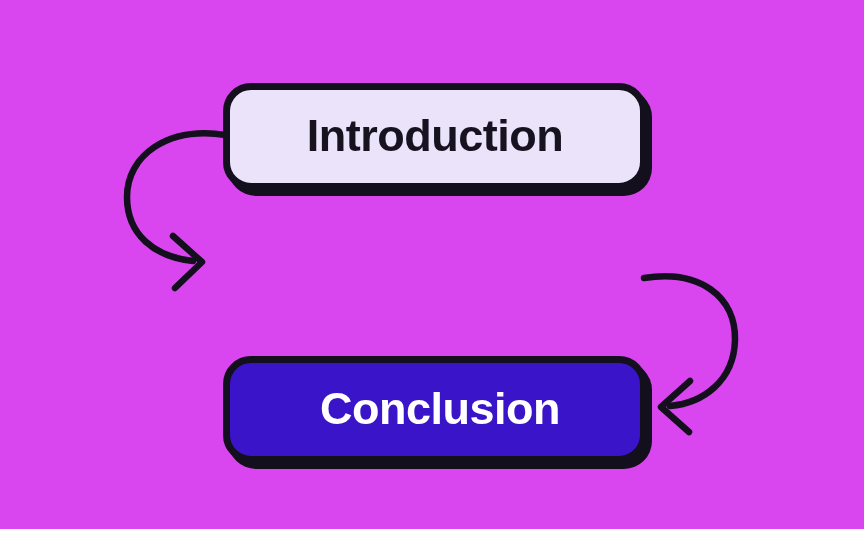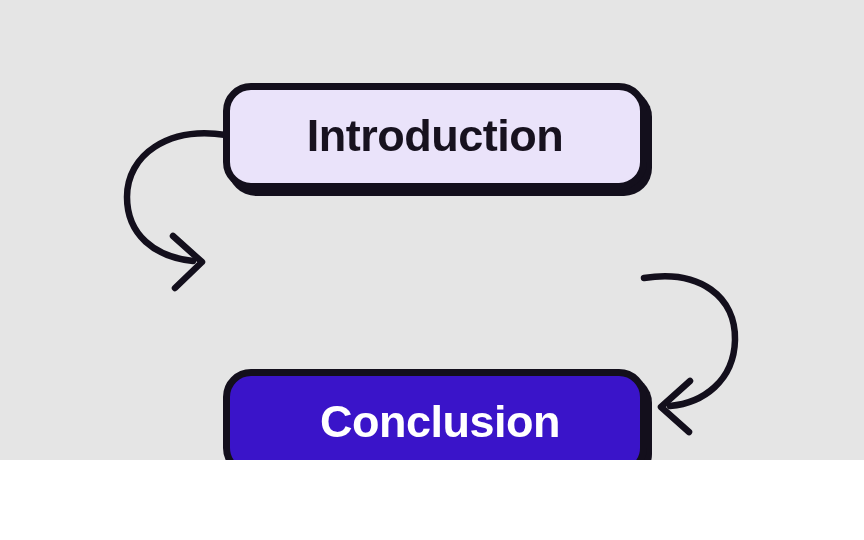--- a/index.html
+++ b/index.html
@@ -3,22 +3,22 @@
 <meta charset="utf-8">
 <style>
   html, body {
     margin: 0;
     padding: 0;
     background: #ffffff;
   }
   .canvas {
     position: relative;
     width: 864px;
-    height: 460px;
-    background: #e5e5e5;
+    height: 529px;
+    background: #d946ef;
     overflow: hidden;
     font-family: "Liberation Sans", sans-serif;
     text-decoration: underline;
   }
   .arrows-layer {
     position: absolute;
     left: 0;
     top: 0;
     width: 864px;
     height: 540px;
@@ -39,21 +39,21 @@
     box-sizing: border-box;
     border: 7px solid #130f1c;
     border-radius: 28px;
     box-shadow: 5px 6px 0 0 #130f1c;
     display: flex;
     align-items: center;
     justify-content: center;
   }
   .node-1 { top: 83px;  background: #eae3fa; color: #17121f; }
   .node-2 { top: 220px; background: #7256fb; color: #ffffff; }
-  .node-3 { top: 369px; background: #3a14c9; color: #ffffff; padding-left: 10px; }
+  .node-3 { top: 356px; background: #3a14c9; color: #ffffff; padding-left: 10px; }
   .node-label {
     font-size: 45px;
     font-weight: 700;
     letter-spacing: -0.5px;
     line-height: 1;
     padding-bottom: 3px;
     white-space: nowrap;
   }
 </style>
 </head>

